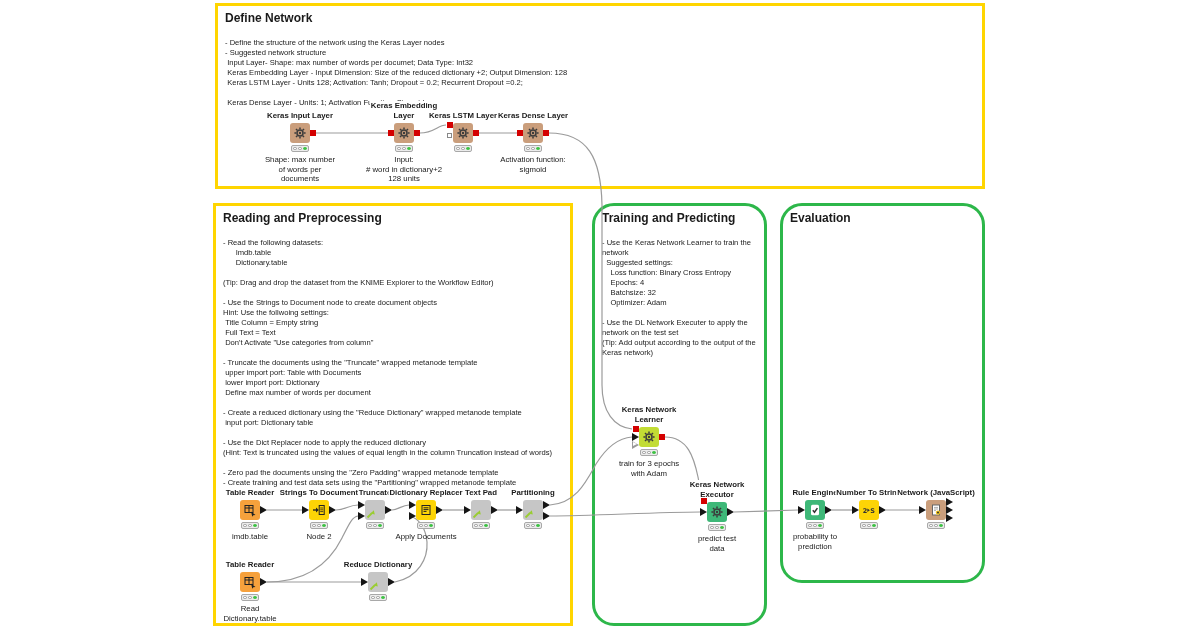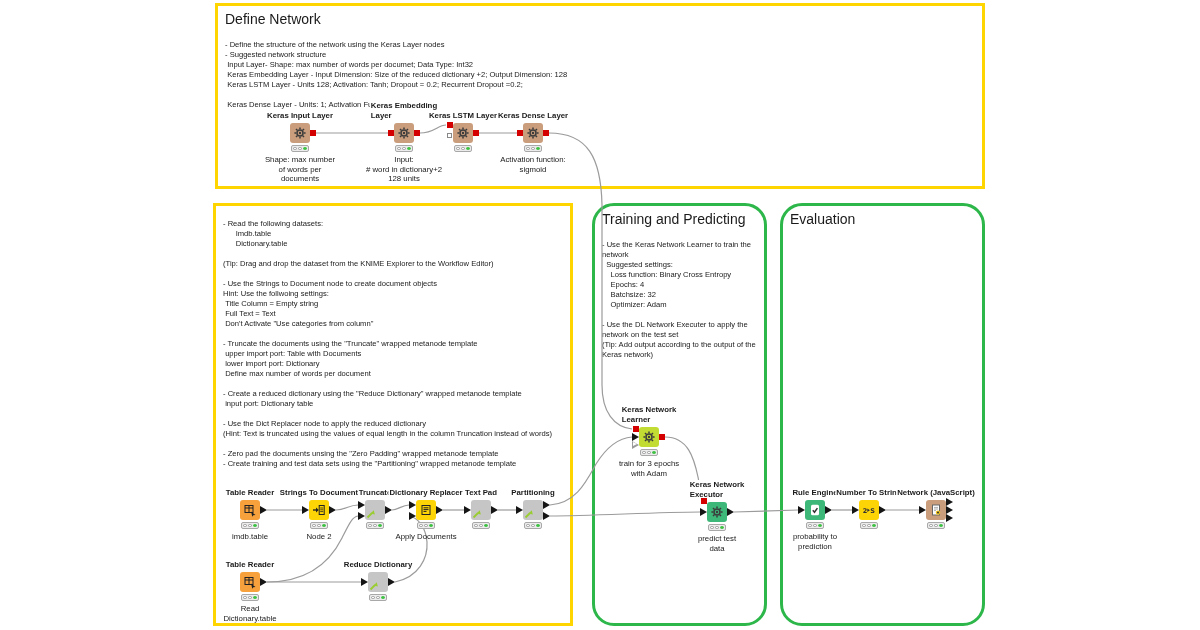--- a/index.html
+++ b/index.html
@@ -1,32 +1,32 @@
 <!DOCTYPE html>
 <html style="--box_yellow: #FFD500; --box_green: #2DB74A; --wire: #9b9b9b; --port_red: #D40000; --status_green: #3DC244; --node_tan: #CA9E7C; --node_orange: #F6A13C; --node_yellow: #FDD406; --node_gray: #C6C6C6; --node_lime: #C2DC34; --node_green: #3EB878;"><head>
 <meta charset="utf-8">
 <style>
   html,body{margin:0;padding:0;background:#fff;}
   .canvas{position:relative;width:1200px;height:630px;background:#fff;overflow:hidden;
           font-family:"Liberation Sans",sans-serif;color:#1a1a1a;}
   .anno-box{position:absolute;border:3px solid;background:transparent;box-sizing:border-box;}
   .box-yellow{border-color:var(--box_yellow);}
   .box-green{border-color:var(--box_green);border-radius:22px;}
-  .anno-title{font-weight:normal;font-size:14px;margin:5px 7px 0 7px;white-space:pre;}
+  .anno-title{font-weight:bold;font-size:12px;margin:5px 7px 0 7px;white-space:pre;}
   .anno-body{font-size:7.6px;line-height:10px;margin:13px 7px 0 7px;white-space:pre-wrap;}
   .wires{position:absolute;left:0;top:0;pointer-events:none;}
   .wires path{fill:none;stroke:var(--wire);stroke-width:1.2;}
   .node{position:absolute;width:0;height:0;}
   .node-body{position:absolute;left:-10px;top:-10px;width:20px;height:20px;border-radius:3px;}
   .node-icon{position:absolute;left:3px;top:3px;width:14px;height:14px;display:block;}
   .node-icon svg{display:block;width:14px;height:14px;}
   .node-icon.corner{left:1px;top:auto;bottom:1px;width:10px;height:10px;}
   .node-icon.corner svg{width:10px;height:10px;}
   .node-label{position:absolute;bottom:13px;left:0;transform:translateX(-50%);
-              font-weight:bold;font-size:7.8px;line-height:9.5px;text-align:left;
+              font-weight:bold;font-size:7.8px;line-height:9.5px;text-align:center;
               white-space:pre;background:#fff;padding:0 1px;}
   .node-caption{position:absolute;top:22px;left:-60px;width:120px;text-align:center;
                 font-size:7.8px;line-height:9.5px;white-space:pre;}
   .traffic-light{position:absolute;top:12px;left:-9px;width:18px;height:7px;background:#ececec;
                  border:1px solid #a8a8a8;border-radius:2px;box-sizing:border-box;
                  display:flex;align-items:center;justify-content:space-between;padding:0 1px;}
   .tl-dot{width:3.6px;height:3.6px;border-radius:50%;background:#fcfcfc;border:.5px solid #9a9a9a;box-sizing:border-box;}
   .tl-green{background:var(--status_green);border-color:var(--status_green);}
   .port{position:absolute;}
   .port.tri{width:0;height:0;border:4px solid transparent;border-left:7px solid #151515;border-right:0;}
@@ -46,20 +46,21 @@
     <div class="anno-body">- Define the structure of the network using the Keras Layer nodes
 - Suggested network structure
  Input Layer- Shape: max number of words per documet; Data Type: Int32
  Keras Embedding Layer - Input Dimension: Size of the reduced dictionary +2; Output Dimension: 128
  Keras LSTM Layer - Units 128; Activation: Tanh; Dropout = 0.2; Recurrent Dropout =0.2;
 
  Keras Dense Layer - Units: 1; Activation Function: Sigmoid</div>
   </div>
 
   <div class="anno-box box-yellow" style="left:213px;top:203px;width:360px;height:423px;">
+    <div class="anno-title">Reading and Preprocessing</div>
     <div class="anno-body">- Read the following datasets:
       Imdb.table
       Dictionary.table
 
 (Tip: Drag and drop the dataset from the KNIME Explorer to the Workflow Editor)
 
 - Use the Strings to Document node to create document objects
 Hint: Use the follwoing settings:
  Title Column = Empty string
  Full Text = Text
@@ -86,21 +87,21 @@
   Suggested settings:
     Loss function: Binary Cross Entropy
     Epochs: 4
     Batchsize: 32
     Optimizer: Adam
 
 - Use the DL Network Executer to apply the network on the test set
 (Tip: Add output according to the output of the Keras network)</div>
   </div>
 
-  <div class="anno-box box-green" style="left:780px;top:203px;width:205px;height:423px;">
+  <div class="anno-box box-green" style="left:780px;top:203px;width:205px;height:380px;">
     <div class="anno-title">Evaluation</div>
   </div>
 
   <svg class="wires" width="1200" height="630" viewBox="0 0 1200 630">
     <path d="M316 133 L388 133"></path>
     <path d="M420 133 C434 133 438 125 446 125"></path>
     <path d="M479 133 L517 133"></path>
     <path d="M549 133 C588 133 601 158 602 205 L602 385 C602 412 614 427 632 429"></path>
     <path d="M267 510 L302 510"></path>
     <path d="M336 510 C345 510 349 505 358 505"></path>

